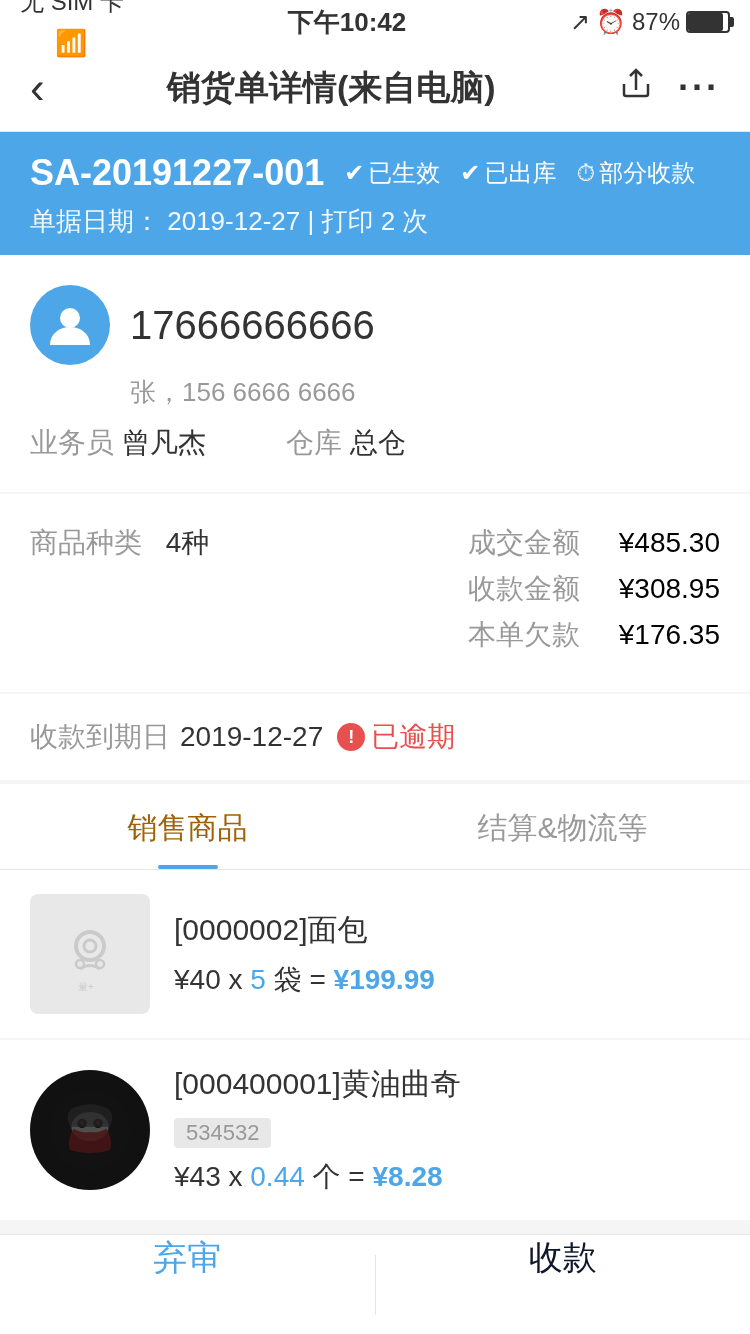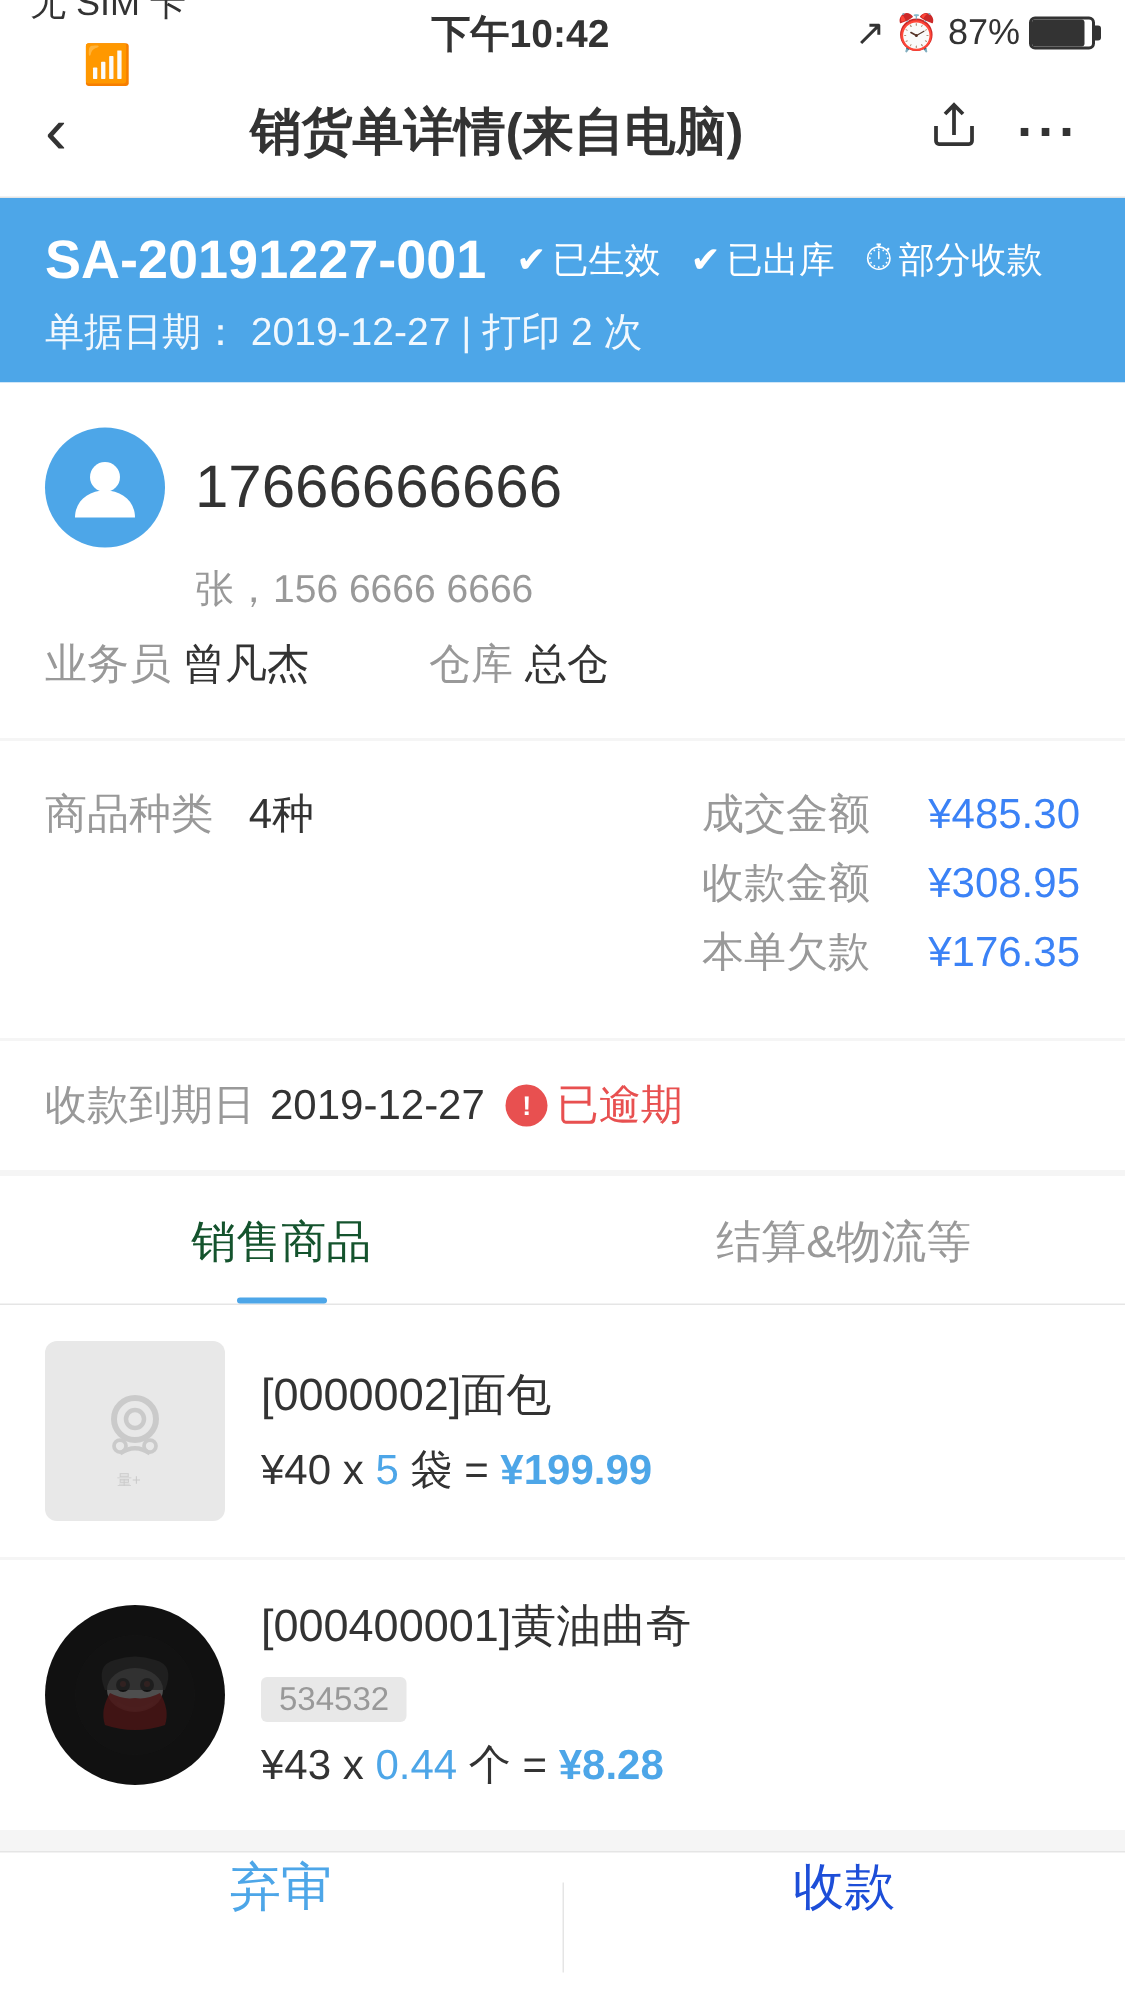--- a/index.html
+++ b/index.html
@@ -149,21 +149,21 @@
     .stats-right { text-align: right; }
     .stat-row {
       display: flex;
       justify-content: flex-end;
       align-items: center;
       gap: 20px;
       margin-bottom: 8px;
       font-size: 28px;
     }
     .stat-row .s-label { color: #999; }
-    .stat-row .s-value { color: #3b82f6; min-width: 120px; text-align: right; }
+    .stat-row .s-value { color: #000000; min-width: 120px; text-align: right; }
 
     
     .due-section {
       background: #fff;
       padding: 24px 30px;
       margin-bottom: 4px;
       display: flex;
       align-items: center;
       font-size: 28px;
       color: #333;
@@ -193,21 +193,21 @@
     .tab-item {
       flex: 1;
       text-align: center;
       padding: 24px 0 20px;
       font-size: 30px;
       color: #999;
       position: relative;
       cursor: pointer;
     }
     .tab-item.active {
-      color: #14532d;
+      color: #a16207;
     }
     .tab-item.active::after {
       content: '';
       position: absolute;
       bottom: 0; left: 50%; transform: translateX(-50%);
       width: 60px; height: 4px;
       background: #4da6e8; border-radius: 2px;
     }
 
     
@@ -268,21 +268,21 @@
       display: flex;
     }
     .bottom-btn {
       flex: 1;
       display: flex;
       justify-content: center;
       font-size: 34px;
       cursor: pointer;
     }
     .bottom-btn.cancel { color: #4da6e8; }
-    .bottom-btn.confirm { color: #1d4ed8; }
+    .bottom-btn.confirm { color: #0f172a; }
     .bottom-divider {
       width: 1px; height: 60px; background: #e5e5e5; align-self: center;
     }
 
     
     .wifi-icon { font-size: 26px; }
   </style>
 </head>
 <body>
 

